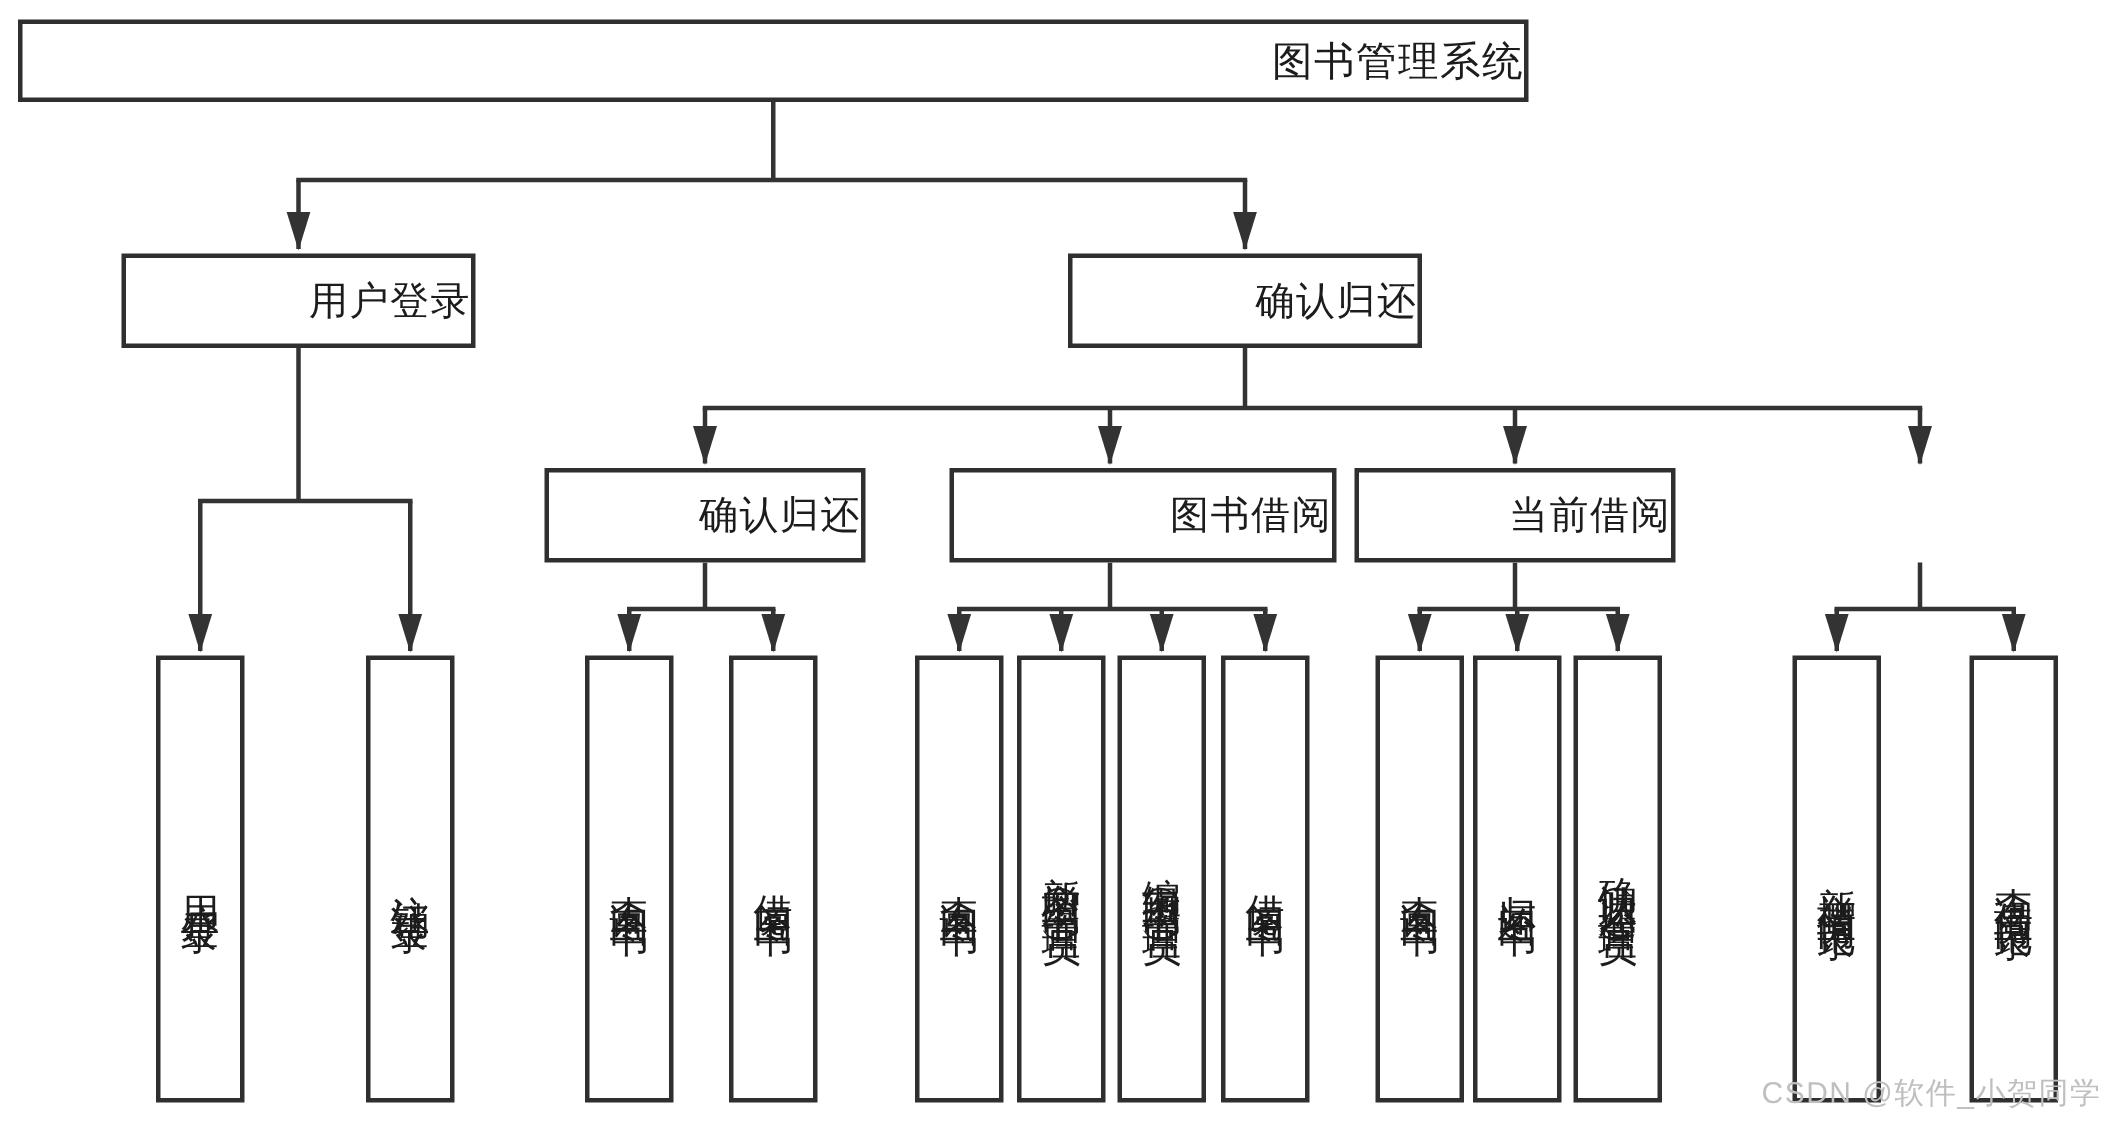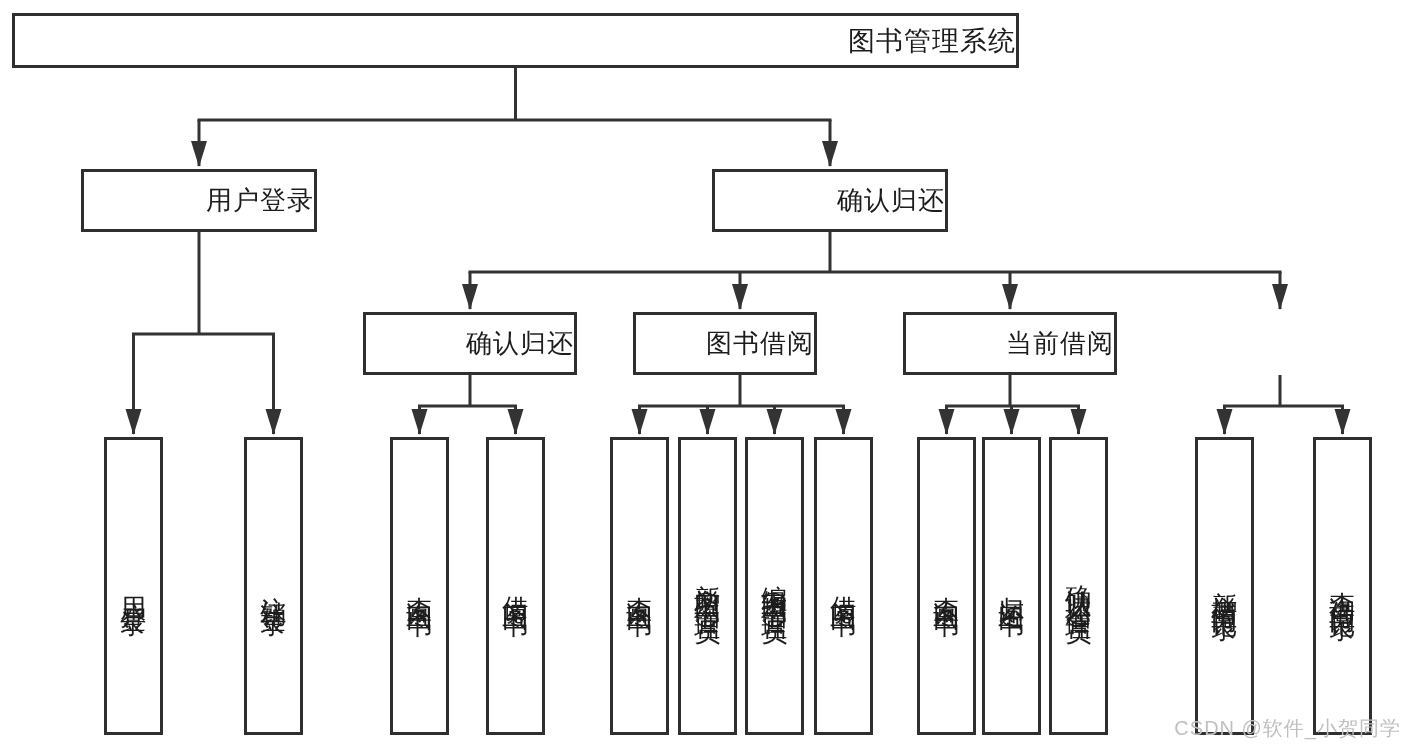--- a/index.html
+++ b/index.html
@@ -104,21 +104,21 @@
   <div class="node" style="left:81px;top:169px;width:236px;height:63px;">
     <span>用户登录</span>
   </div>
   <div class="node" style="left:712px;top:169px;width:236px;height:63px;">
     <span>确认归还</span>
   </div>
 
   <div class="node" style="left:363px;top:312px;width:214px;height:63px;">
     <span>确认归还</span>
   </div>
-  <div class="node" style="left:633px;top:312px;width:184px;height:63px;padding-left:36px;">
+  <div class="node" style="left:633px;top:312px;width:258px;height:63px;padding-left:36px;">
     <span>图书借阅</span>
   </div>
   <div class="node" style="left:903px;top:312px;width:214px;height:63px;padding-left:38px;">
     <span>当前借阅</span>
   </div>
 
   <div class="vnode" style="left:104px;top:437px;">
     <span class="vlabel">用户登录</span>
   </div>
   <div class="vnode" style="left:244px;top:437px;">

